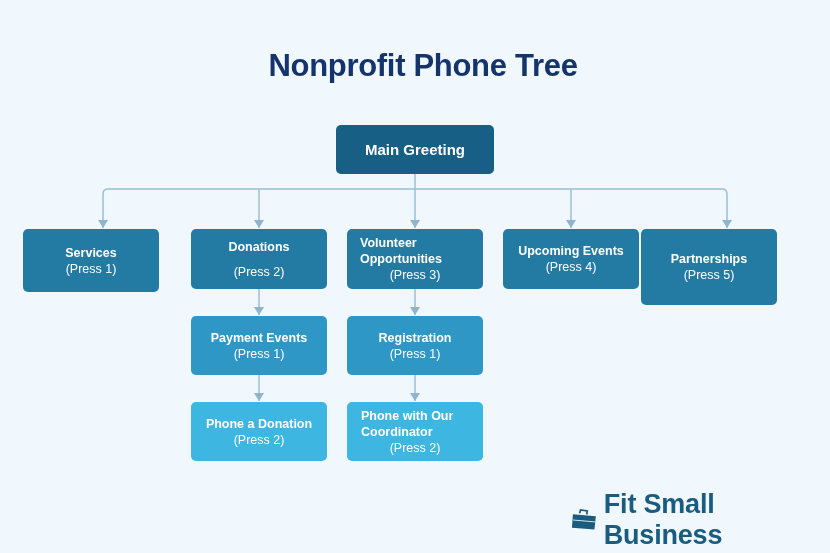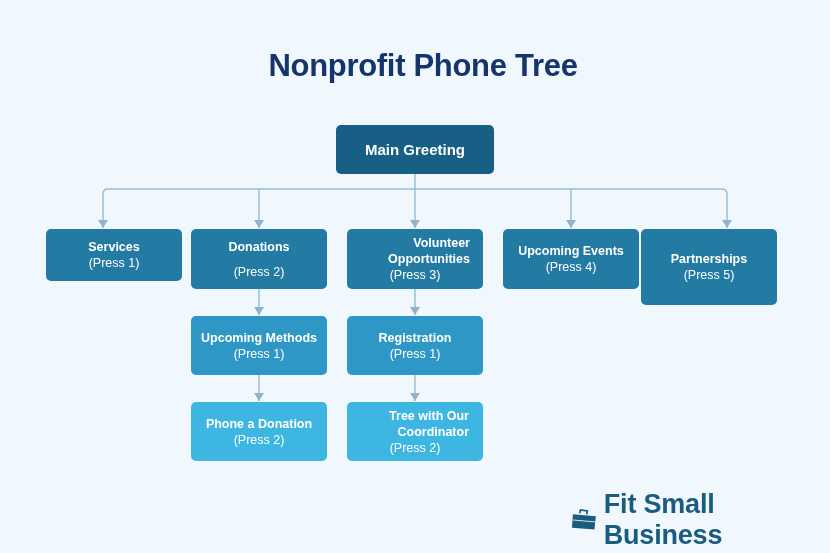--- a/index.html
+++ b/index.html
@@ -6,21 +6,21 @@
   body {
     width:830px; height:553px; background:#f1f8fd; position:relative; overflow:hidden;
     font-family: "Liberation Sans", "DejaVu Sans", sans-serif;
   }
   .title {
     position:absolute; left:0; top:48px; width:830px; text-align:center;
     font-size:31px; font-weight:700; color:#14346b; letter-spacing:-0.3px;padding-left:8px;
   }
   .node {
     position:absolute; border-radius:5px; color:#fff; display:flex; flex-direction:column;
-    align-items:center; justify-content:center; text-align:right; box-sizing:border-box;
+    align-items:center; justify-content:center; text-align:left; box-sizing:border-box;
     font-size:12.5px; line-height:16px;
   }
   .node .nm { font-weight:700; }
   .node .pr { font-weight:400; }
   .root { background:#175f85; }
   .l1 { background:#237aa3; }
   .l2 { background:#2e97c5; }
   .l3 { background:#3db6e1; }
   .root .nm { font-size:15px; }
   svg.lines { position:absolute; left:0; top:0; }
@@ -59,21 +59,21 @@
     <path d="M254,393 L264,393 L259,401 Z"></path>
     <path d="M410,307 L420,307 L415,315 Z"></path>
     <path d="M410,393 L420,393 L415,401 Z"></path>
   </g>
 </svg>
 
 <div class="node root" style="left:336px;top:125px;width:158px;height:49px;">
   <span class="nm">Main Greeting</span>
 </div>
 
-<div class="node l1" style="left:46px;top:229px;width:136px;height:52px;">
+<div class="node l1" style="left:23px;top:229px;width:136px;height:63px;">
   <span class="nm">Services</span>
   <span class="pr">(Press 1)</span>
 </div>
 <div class="node l1" style="left:191px;top:229px;width:136px;height:60px;gap:9px;">
   <span class="nm">Donations</span>
   <span class="pr">(Press 2)</span>
 </div>
 <div class="node l1" style="left:347px;top:229px;width:136px;height:60px;padding:0 13px;">
   <span class="nm">Volunteer Opportunities</span>
   <span class="pr">(Press 3)</span>
@@ -81,34 +81,34 @@
 <div class="node l1" style="left:503px;top:229px;width:136px;height:60px;">
   <span class="nm">Upcoming Events</span>
   <span class="pr">(Press 4)</span>
 </div>
 <div class="node l1" style="left:641px;top:229px;width:136px;height:76px;">
   <span class="nm">Partnerships</span>
   <span class="pr">(Press 5)</span>
 </div>
 
 <div class="node l2" style="left:191px;top:316px;width:136px;height:59px;">
-  <span class="nm">Upcoming Methods</span>
+  <span class="nm">Payment Events</span>
   <span class="pr">(Press 1)</span>
 </div>
 <div class="node l3" style="left:191px;top:402px;width:136px;height:59px;">
   <span class="nm">Phone a Donation</span>
   <span class="pr">(Press 2)</span>
 </div>
 
 <div class="node l2" style="left:347px;top:316px;width:136px;height:59px;">
   <span class="nm">Registration</span>
   <span class="pr">(Press 1)</span>
 </div>
 <div class="node l3" style="left:347px;top:402px;width:136px;height:59px;padding:0 14px;">
-  <span class="nm">Tree with Our Coordinator</span>
+  <span class="nm">Phone with Our Coordinator</span>
   <span class="pr">(Press 2)</span>
 </div>
 
 <div class="logo">
   <svg width="28" height="24" viewBox="0 0 28 24">
     <path d="M9 5 L10 1.5 L17 2.5 L16.5 6" stroke="#1a5b80" stroke-width="1.8" fill="none"></path>
     <path d="M2 6 L26 8 L24.5 22 L1 20 Z" fill="#1a5b80"></path>
     <path d="M2 12 L25.5 14" stroke="#f1f8fd" stroke-width="0.9"></path>
   </svg>
   <span class="logo-text">Fit Small Business</span>

